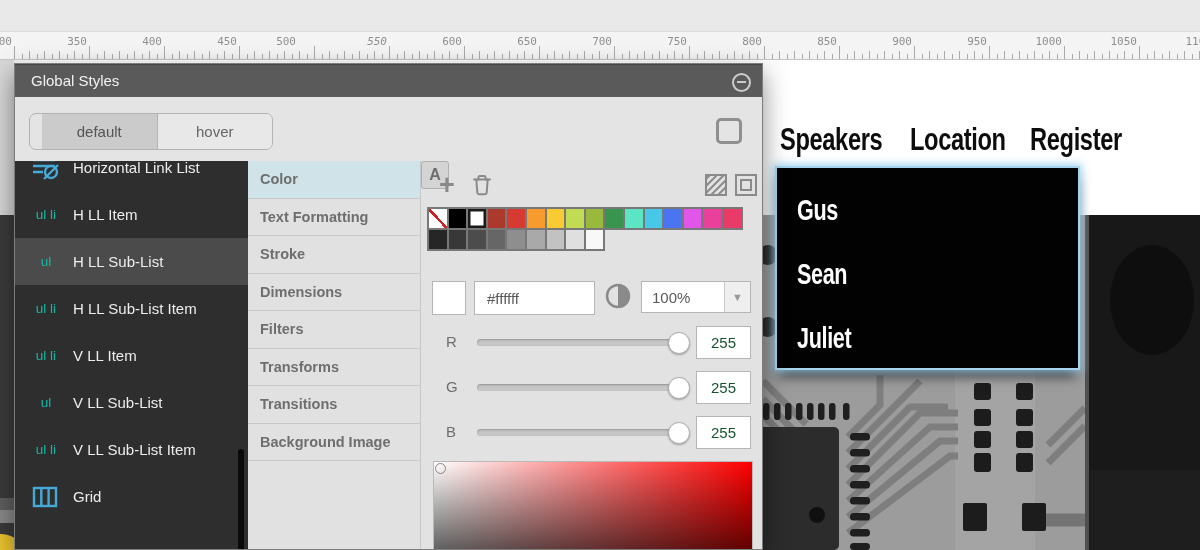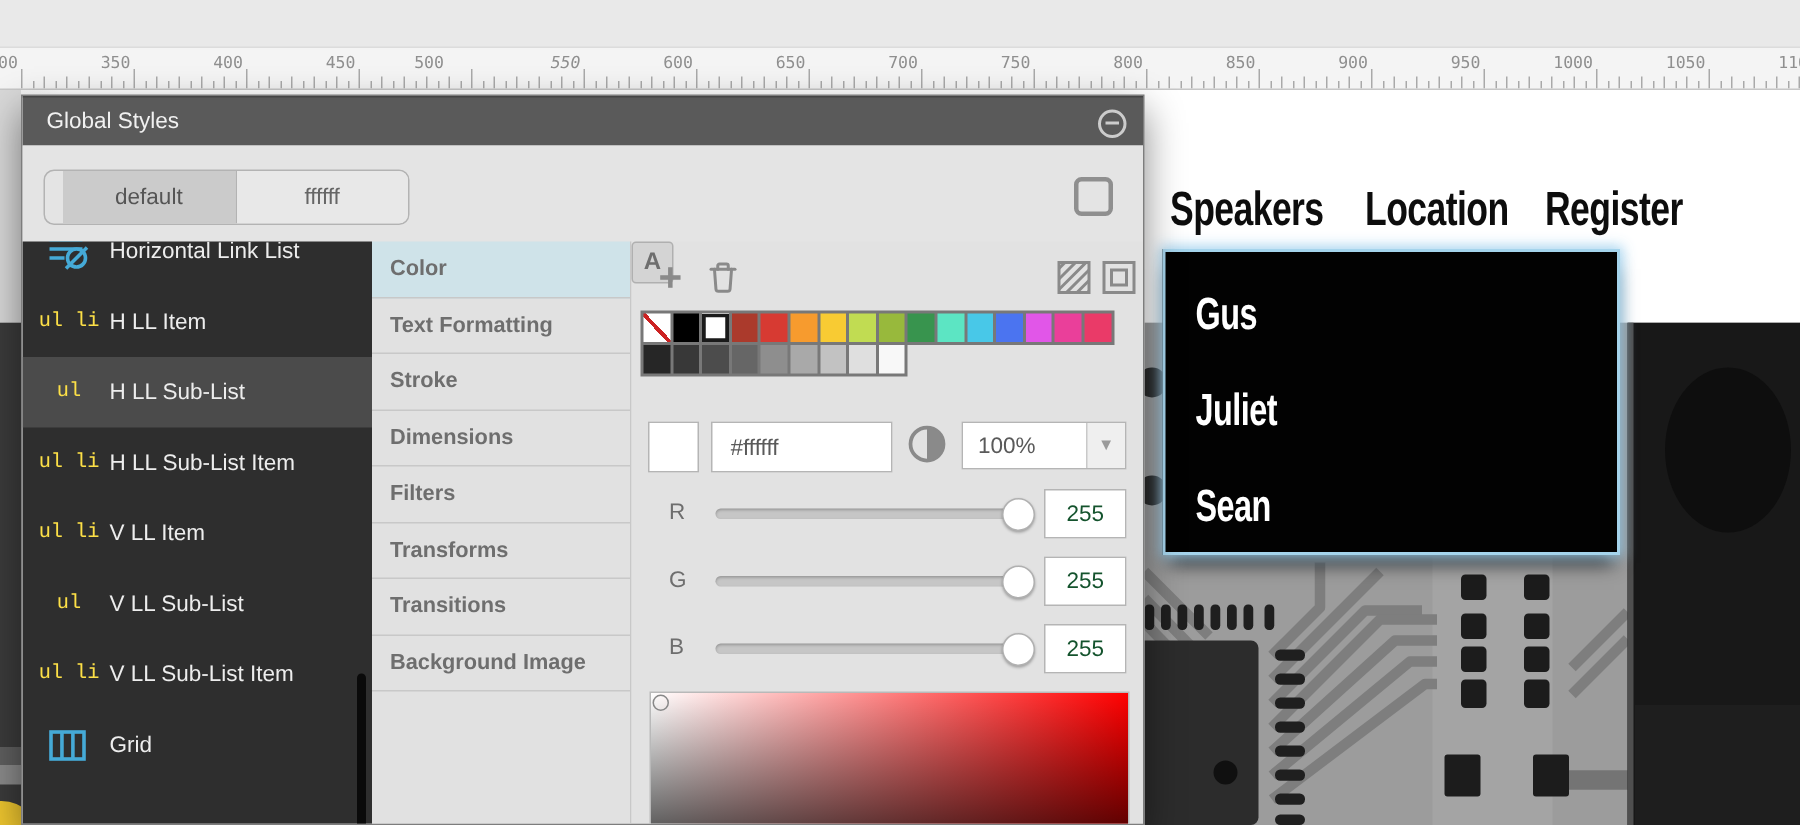--- a/index.html
+++ b/index.html
@@ -42,21 +42,21 @@
   .seg+.seg{border-left:1px solid #b3b3b3;}
   #sqbtn{position:absolute;right:20px;top:21px;width:20px;height:20px;border:3px solid #8f8f8f;border-radius:5px;}
 
   #dlgbody{left:0;top:97px;width:100%;height:390px;display:flex;}
   
   #sidebar{width:233px;background:#2e2e2e;overflow:hidden;position:relative;flex:none;}
   #slist{margin-top:-17px;}
   .srow{height:47px;display:flex;align-items:center;}
   .srow.sel{background:#4b4b4b;}
   .sicon{width:34px;margin-left:14px;display:flex;justify-content:center;align-items:center;flex:none;}
-  .code-ic{font-family:Liberation Mono, monospace;font-size:13.5px;color:#fde047;white-space:nowrap;}
+  .code-ic{font-family:Liberation Sans, sans-serif;font-size:13.5px;color:#14b8a6;white-space:nowrap;}
   .slabel{margin-left:10px;font-size:15px;color:#ededed;}
   #sscroll{position:absolute;right:4px;top:288px;width:6px;height:120px;border-radius:3px;background:#0a0a0a;}
   
   #sections{width:173px;background:#e1e1e1;border-right:1px solid #c8c8c8;box-sizing:border-box;flex:none;}
   .secrow{height:37.5px;box-sizing:border-box;border-bottom:1px solid #c8c8c8;display:flex;align-items:center;
           padding-left:12px;font-size:14.5px;font-weight:bold;color:#6e6e6e;}
   .secrow.sel{background:#cfe3e9;}
   
   #cpanel{flex:1;position:relative;background:#e2e2e2;}
   .icbtn{position:absolute;color:#8a8a8a;}
@@ -170,24 +170,24 @@
 <nav id="pagenav">
     <div class="navitem abs" style="left: 780px;">Speakers</div>
     <div class="navitem abs" style="left: 910px;">Location</div>
     <div class="navitem abs" style="left: 1030px;">Register</div>
   </nav>
 <div class="abs" id="dropdown">
     <div class="dditem">
       <span>Gus</span>
     </div>
     <div class="dditem">
-      <span>Juliet</span>
+      <span>Sean</span>
     </div>
     <div class="dditem">
-      <span>Sean</span>
+      <span>Juliet</span>
     </div>
   </div>
 
 <div class="abs" id="top-strip"></div>
 <div class="abs" id="ruler">
     <div class="tick" style="left: 14px; height: 13px;"></div>
     <div class="tick" style="left: 21.5px; height: 5px;"></div>
     <div class="tick" style="left: 29px; height: 8px;"></div>
     <div class="tick" style="left: 36.5px; height: 5px;"></div>
     <div class="tick" style="left: 44px; height: 8px;"></div>
@@ -367,21 +367,21 @@
 <div class="abs" id="dialog">
   <div class="abs" id="titlebar">
     <span id="title">Global Styles</span>
     <span id="minbtn">
         <i></i>
       </span>
   </div>
   <div class="abs" id="tabbar">
     <div id="segs">
       <div class="seg sel">default</div>
-      <div class="seg">ffffff</div>
+      <div class="seg">hover</div>
     </div>
     <div id="sqbtn"></div>
   </div>
   <div class="abs" id="dlgbody">
     <div id="sidebar">
       <div id="slist">
           <div class="srow">
             <div class="sicon">
               <svg width="30" height="24" viewBox="0 0 30 24">
                 <g stroke="#45aad7" stroke-width="2.4" fill="none">

